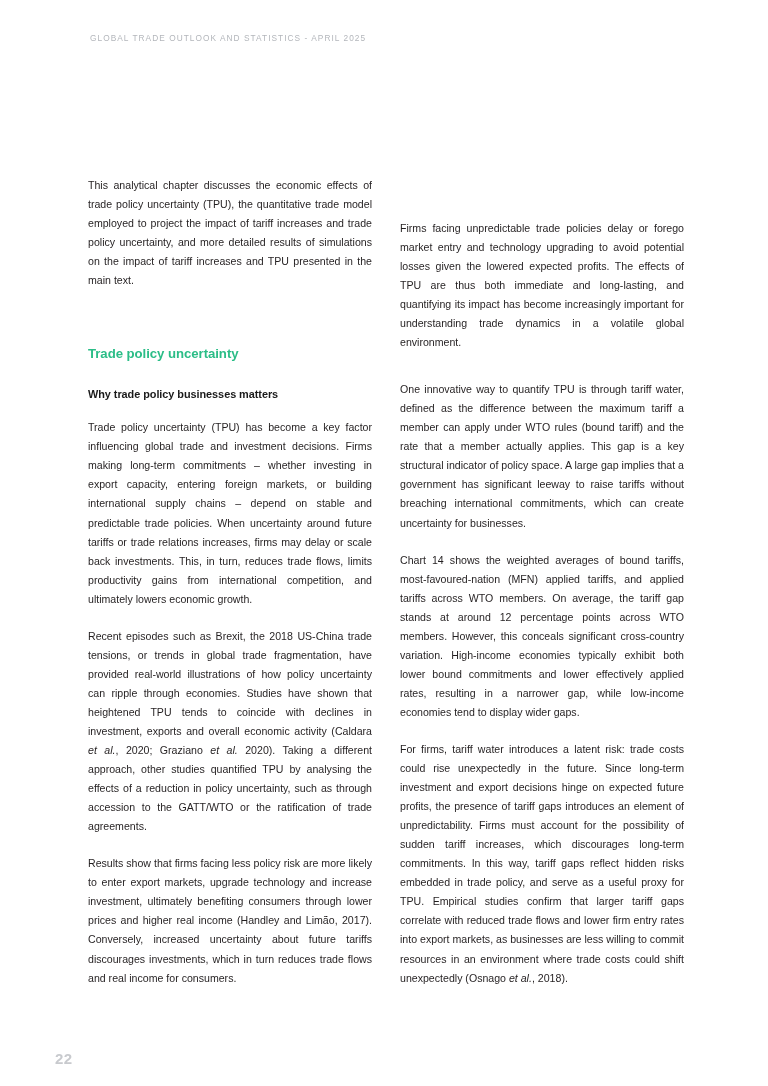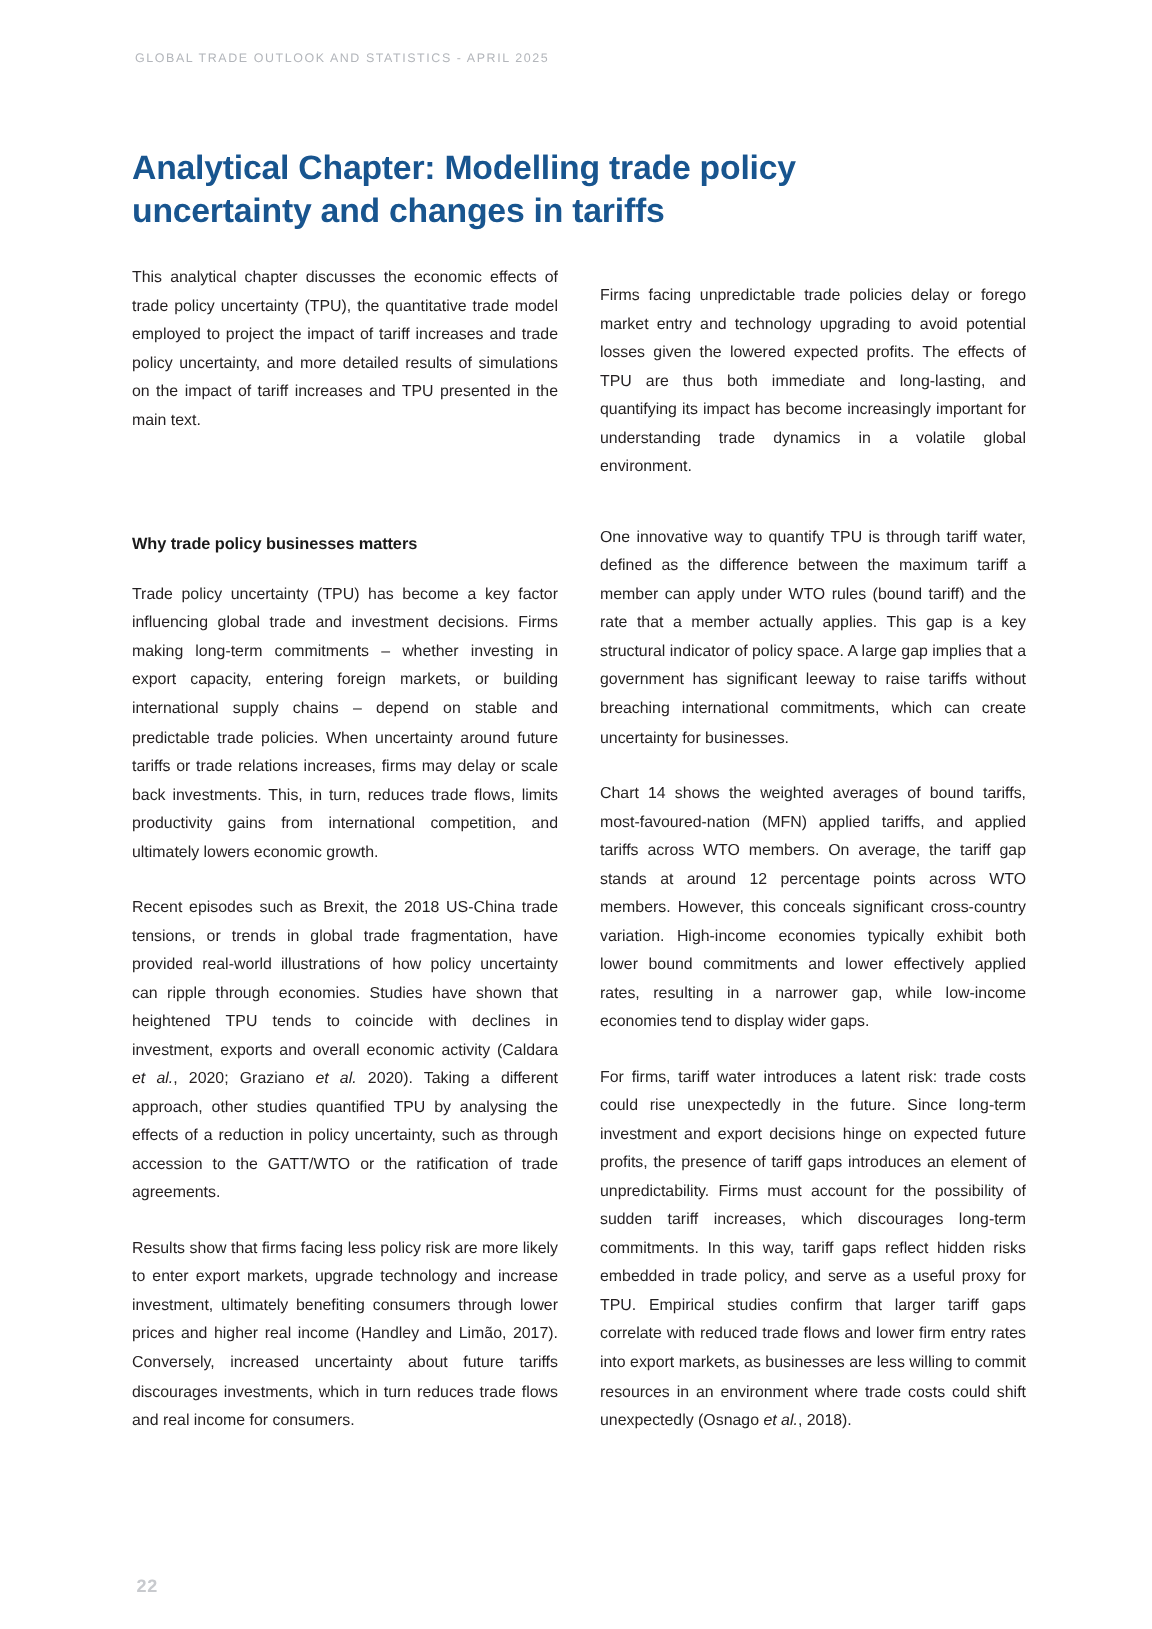--- a/index.html
+++ b/index.html
@@ -102,44 +102,43 @@
   .spacer-10 { height: 10px; }
 
   em.cite {
   }
 
   
   .page-number {
     position: absolute;
     left: 55px;
     top: 1050px;
-    font-size: 12px;
+    font-size: 15px;
     font-weight: bold;
     color: #c8cace;
     letter-spacing: 0.5px;
-    margin-left: 36px;
   }
 </style>
 </head>
 <body>
 
 <div class="page">
 
   <div class="running-header">GLOBAL TRADE OUTLOOK AND STATISTICS - APRIL 2025</div>
 
-  <h1 class="chapter-title">Analytical Chapter: Modelling trade policy uncertainty and changes in tariffs</h1>
 
   <div class="columns">
 
     <div class="col">
 
       <p class="body-text">This analytical chapter discusses the economic effects of trade policy uncertainty (TPU), the quantitative trade model employed to project the impact of tariff increases and trade policy uncertainty, and more detailed results of simulations on the impact of tariff increases and TPU presented in the main text.</p>
 
       <div class="spacer-24"></div>
 
+      <h2 class="section-heading">Trade policy uncertainty</h2>
 
       <h3 class="sub-heading">Why trade policy businesses matters</h3>
 
       <p class="body-text">Trade policy uncertainty (TPU) has become a key factor influencing global trade and investment decisions. Firms making long-term commitments – whether investing in export capacity, entering foreign markets, or building international supply chains – depend on stable and predictable trade policies. When uncertainty around future tariffs or trade relations increases, firms may delay or scale back investments. This, in turn, reduces trade flows, limits productivity gains from international competition, and ultimately lowers economic growth.</p>
 
       <p class="body-text"><span>Recent episodes such as Brexit, the 2018 US-China trade tensions, or trends in global trade fragmentation, have provided real-world illustrations of how policy uncertainty can ripple through economies. Studies have shown that heightened TPU tends to coincide with declines in investment, exports and overall economic activity (Caldara </span><em class="cite">et al.</em><span>, 2020; Graziano </span><em class="cite">et al.</em><span> 2020). Taking a different approach, other studies quantified TPU by analysing the effects of a reduction in policy uncertainty, such as through accession to the GATT/WTO or the ratification of trade agreements.</span></p>
 
       <p class="body-text">Results show that firms facing less policy risk are more likely to enter export markets, upgrade technology and increase investment, ultimately benefiting consumers through lower prices and higher real income (Handley and Limão, 2017). Conversely, increased uncertainty about future tariffs discourages investments, which in turn reduces trade flows and real income for consumers.</p>
 
     </div>

